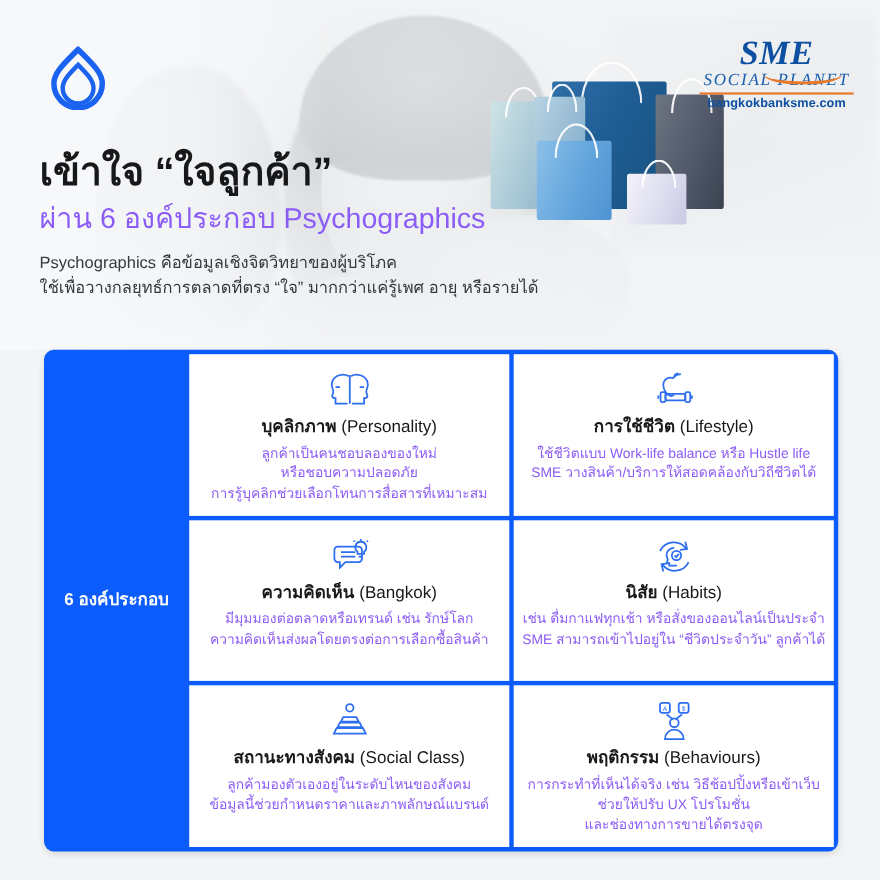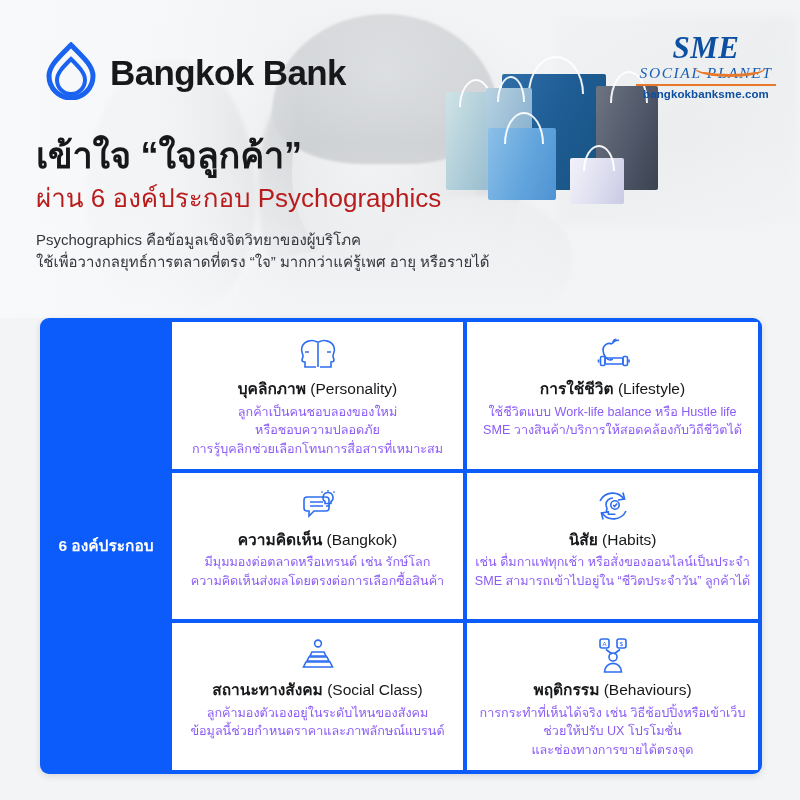--- a/index.html
+++ b/index.html
@@ -49,21 +49,21 @@
   .sme-rule{height:2px;background:#e8782a;margin:2px 6px 2px;}
   .sme-url{font-size:11.5px;font-weight:bold;color:#0d4fa0;letter-spacing:.1px;}
 
   
   .bbl{position:absolute;left:44px;top:42px;display:flex;align-items:center;gap:12px;}
   .bbl-name{font-size:35px;font-weight:bold;color:#17181a;letter-spacing:-.6px;}
 
   
   .head-wrap{position:absolute;left:36px;top:136px;width:520px;}
   .h1{font-size:36px;font-weight:bold;color:#17181a;line-height:1.12;letter-spacing:-.2px;}
-  .h2{font-size:26px;color:#b91c1c;line-height:1.25;margin-top:6px;}
+  .h2{font-size:26px;color:#8b5cf6;line-height:1.25;margin-top:6px;}
   .desc{margin-top:14px;font-size:15px;color:#35383c;line-height:1.5;}
 
   
   .panel{position:absolute;left:40px;top:318px;width:722px;height:456px;background:#0b5cfb;border-radius:9px;
     box-shadow:0 2px 7px rgba(0,0,0,.12);display:flex;overflow:hidden;}
   .panel-label{width:124px;flex:0 0 124px;display:flex;align-items:center;justify-content:center;
     color:#fff;font-size:15.5px;font-weight:bold;text-align:center;line-height:1.3;padding:0 4px;}
   .grid{flex:1;display:grid;grid-template-columns:1fr 1fr;grid-template-rows:1fr 1fr 1fr;gap:4px;padding:4px 4px 4px 0;}
   .cell{background:#fff;display:flex;flex-direction:column;align-items:center;justify-content:flex-start;
     padding:13px 0 8px;text-align:center;}
@@ -127,21 +127,20 @@
     <div class="sme-url">bangkokbanksme.com</div>
   </div>
 
   <div class="bbl">
     <span>
       <svg width="54" height="58" viewBox="0 0 54 58">
         <path d="M27 3 C14 16 5 24 5 34 a22 22 0 0 0 44 0 C49 24 40 16 27 3 Z" fill="none" stroke="#1a62f0" stroke-width="5"></path>
         <path d="M27 17 C19 25 13 31 13 38 a14 14 0 0 0 28 0 C41 31 35 25 27 17 Z" fill="none" stroke="#1a62f0" stroke-width="4"></path>
       </svg>
     </span>
-    <span class="bbl-name">Bangkok Bank</span>
   </div>
 
   <div class="head-wrap">
     <div class="h1">เข้าใจ “ใจลูกค้า”</div>
     <div class="h2">ผ่าน 6 องค์ประกอบ Psychographics</div>
     <div class="desc">
       <div>Psychographics คือข้อมูลเชิงจิตวิทยาของผู้บริโภค</div>
       <div>ใช้เพื่อวางกลยุทธ์การตลาดที่ตรง “ใจ” มากกว่าแค่รู้เพศ อายุ หรือรายได้</div>
     </div>
   </div>

